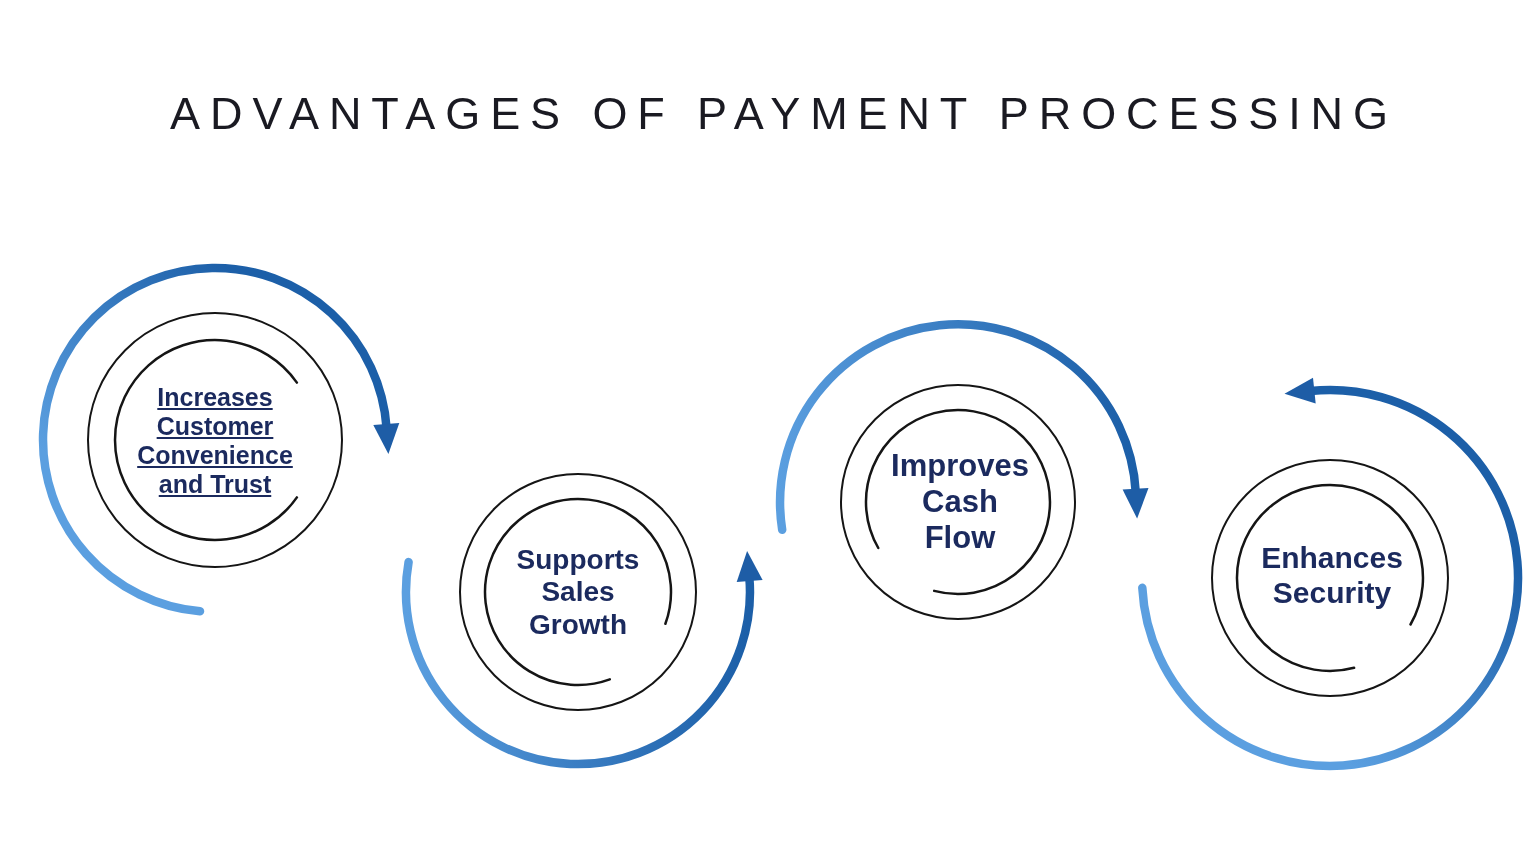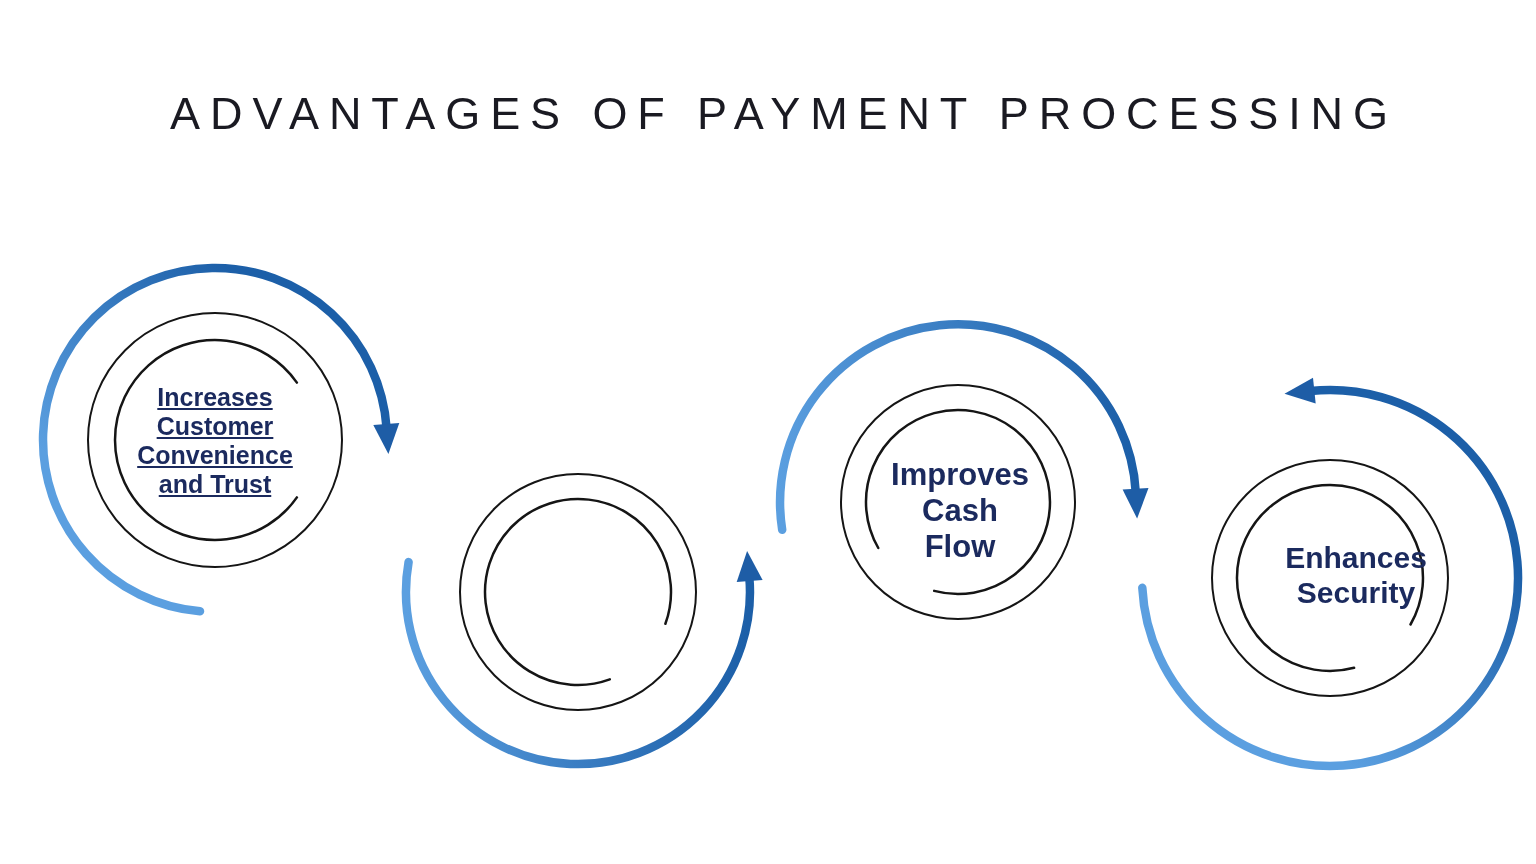--- a/index.html
+++ b/index.html
@@ -15,21 +15,21 @@
   }
   #arcs{position:absolute;left:0;top:0;}
   .label{
     position:absolute;transform:translate(-50%,-50%);
     text-align:center;white-space:pre-line;font-weight:700;
     color:#1b2a5e;line-height:1.16;
   }
   .n1{left:215px;top:441px;font-size:25px;text-decoration:underline;}
   .n2{left:578px;top:593px;font-size:28px;}
   .n3{left:960px;top:502px;font-size:31px;}
-  .n4{left:1332px;top:576px;font-size:30px;margin-left:24px;}
+  .n4{left:1332px;top:576px;font-size:30px;}
 </style>
 </head>
 <body style="background: rgb(255, 255, 255);">
 
 <div class="canvas">
   <h1 class="title" style="color: rgb(26, 26, 34);">ADVANTAGES OF PAYMENT PROCESSING</h1>
 
   <svg id="arcs" width="1536" height="864" viewBox="0 0 1536 864">
       <defs>
         <linearGradient id="arcGrad0" gradientUnits="userSpaceOnUse" x1="200.0092122474028" y1="611.3454880717802" x2="386.5810166446898" y2="428.00188651601053">
@@ -64,18 +64,21 @@
       <path d="M 1142.3 587.8 A 188 188 0 1 0 1310.3 391.0" fill="none" stroke="url(#arcGrad3)" stroke-width="8.5" stroke-linecap="round"></path>
       <polygon points="1284.5,393.7 1313.0,377.7 1315.7,403.5" fill="#1e5da6"></polygon>
       <circle cx="1330" cy="578" r="118" fill="#ffffff" stroke="#151515" stroke-width="2"></circle>
       <path d="M 1354.1 667.8 A 93 93 0 1 1 1410.5 624.5" fill="none" stroke="#151515" stroke-width="2.5" stroke-linecap="round"></path>
     </svg>
 
   <div class="label n1" style="color: rgb(27, 42, 94);">Increases
 Customer
 Convenience
 and Trust</div>
-  <div class="label n3" style="color: rgb(27, 42, 94); margin-top: 9px;">Improves
+  <div class="label n2" style="color: rgb(27, 42, 94);">Supports
+Sales
+Growth</div>
+  <div class="label n3" style="color: rgb(27, 42, 94);">Improves
 Cash
 Flow</div>
   <div class="label n4" style="color: rgb(27, 42, 94);">Enhances
 Security</div>
 </div>
 
 </body></html>

